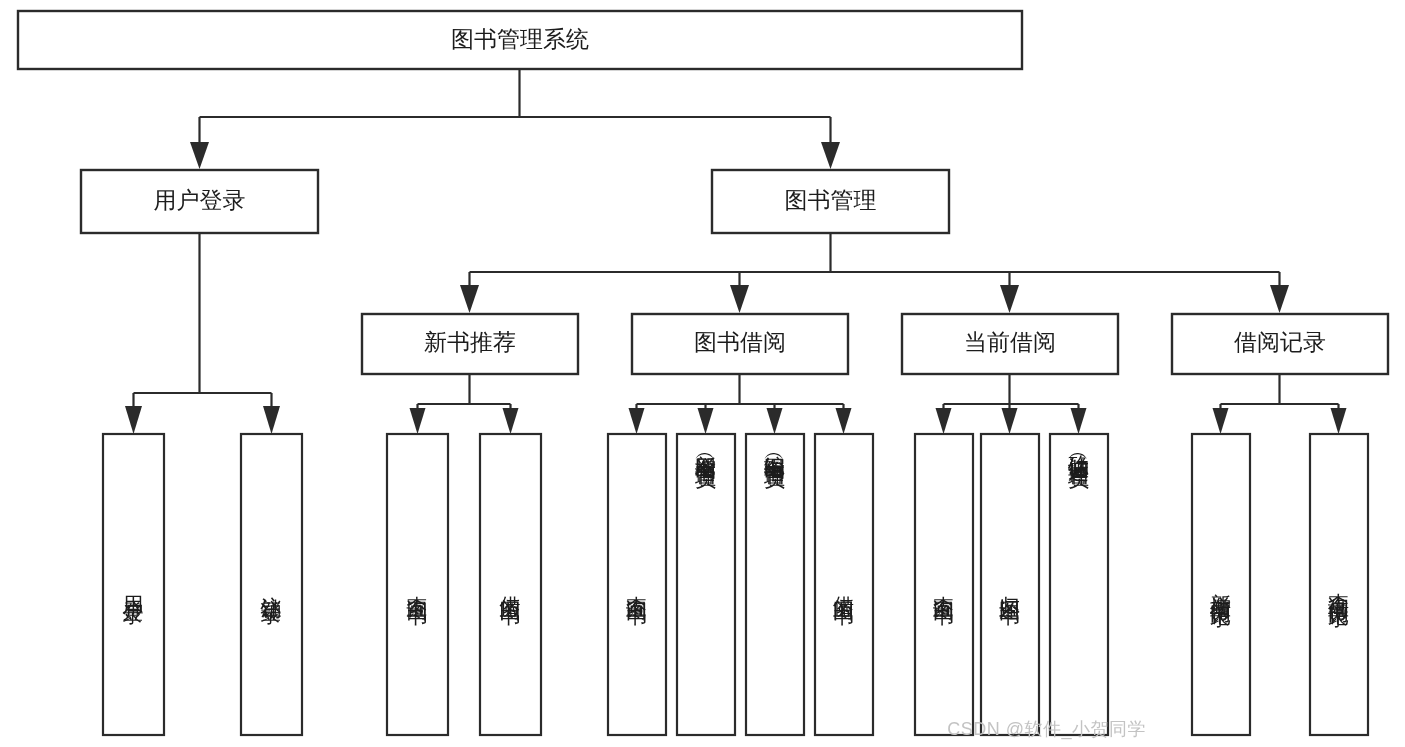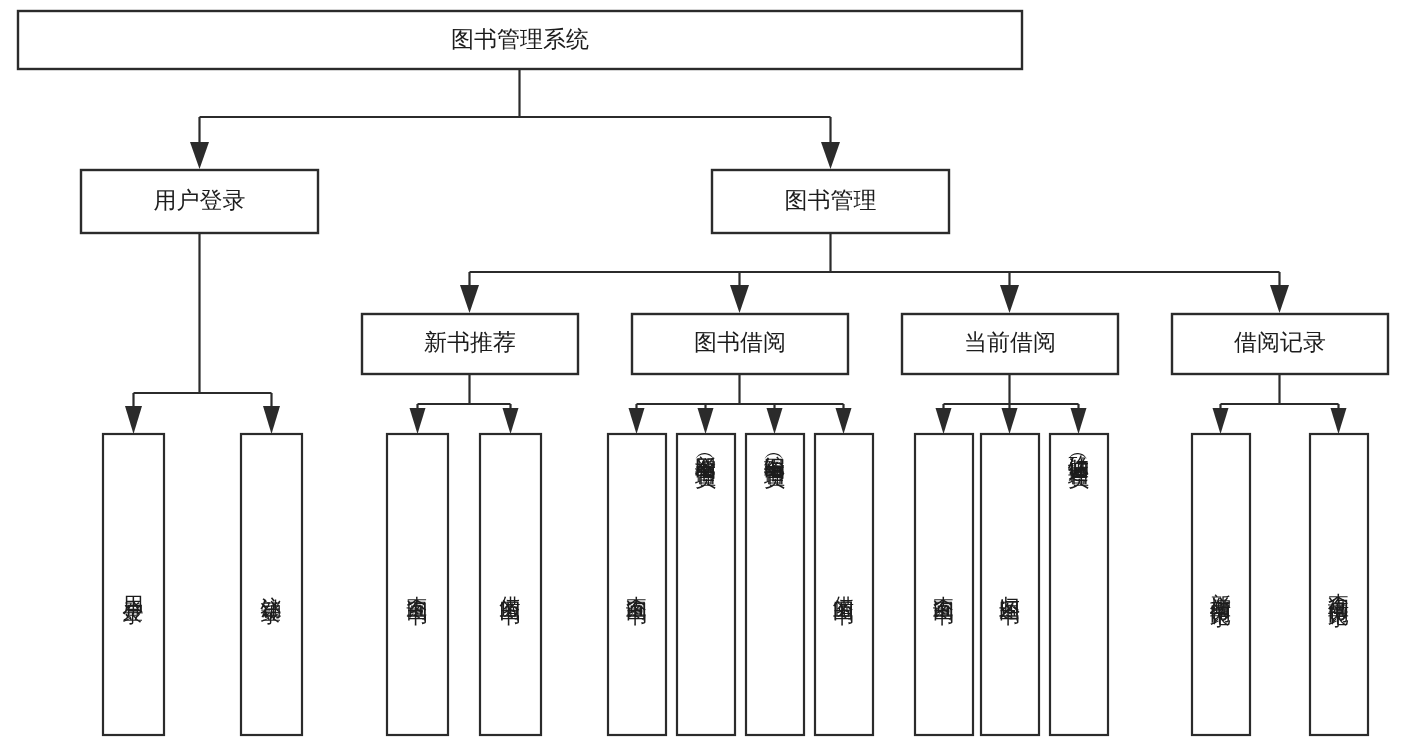--- a/index.html
+++ b/index.html
@@ -282,14 +282,15 @@
       <rect class="node-box leaf" x="1310" y="434" width="58" height="301"></rect>
       <foreignObject x="1310" y="434" width="58" height="301">
         <div xmlns="http://www.w3.org/1999/xhtml" style="width:58px;height:301px;display:flex;align-items:center;justify-content:center;">
           <div style="writing-mode:vertical-rl;text-orientation:upright;font-family:'Liberation Sans','DejaVu Sans',sans-serif;font-size:21px;color:#1c1c1c;letter-spacing:3px;line-height:1;">查询借阅记录</div>
         </div>
       </foreignObject>
     </g>
 
   </svg>
 
+  <div class="watermark-text">CSDN @软件_小贺同学</div>
 
 </div>
 
 </body></html>

